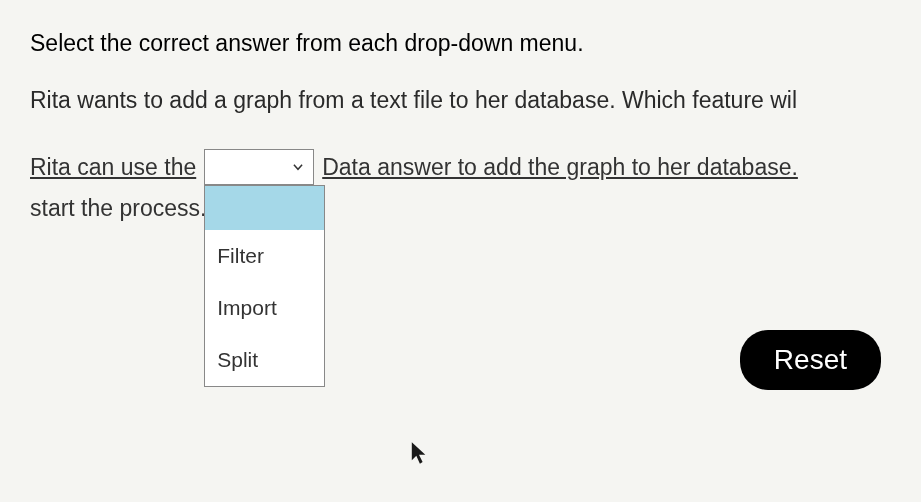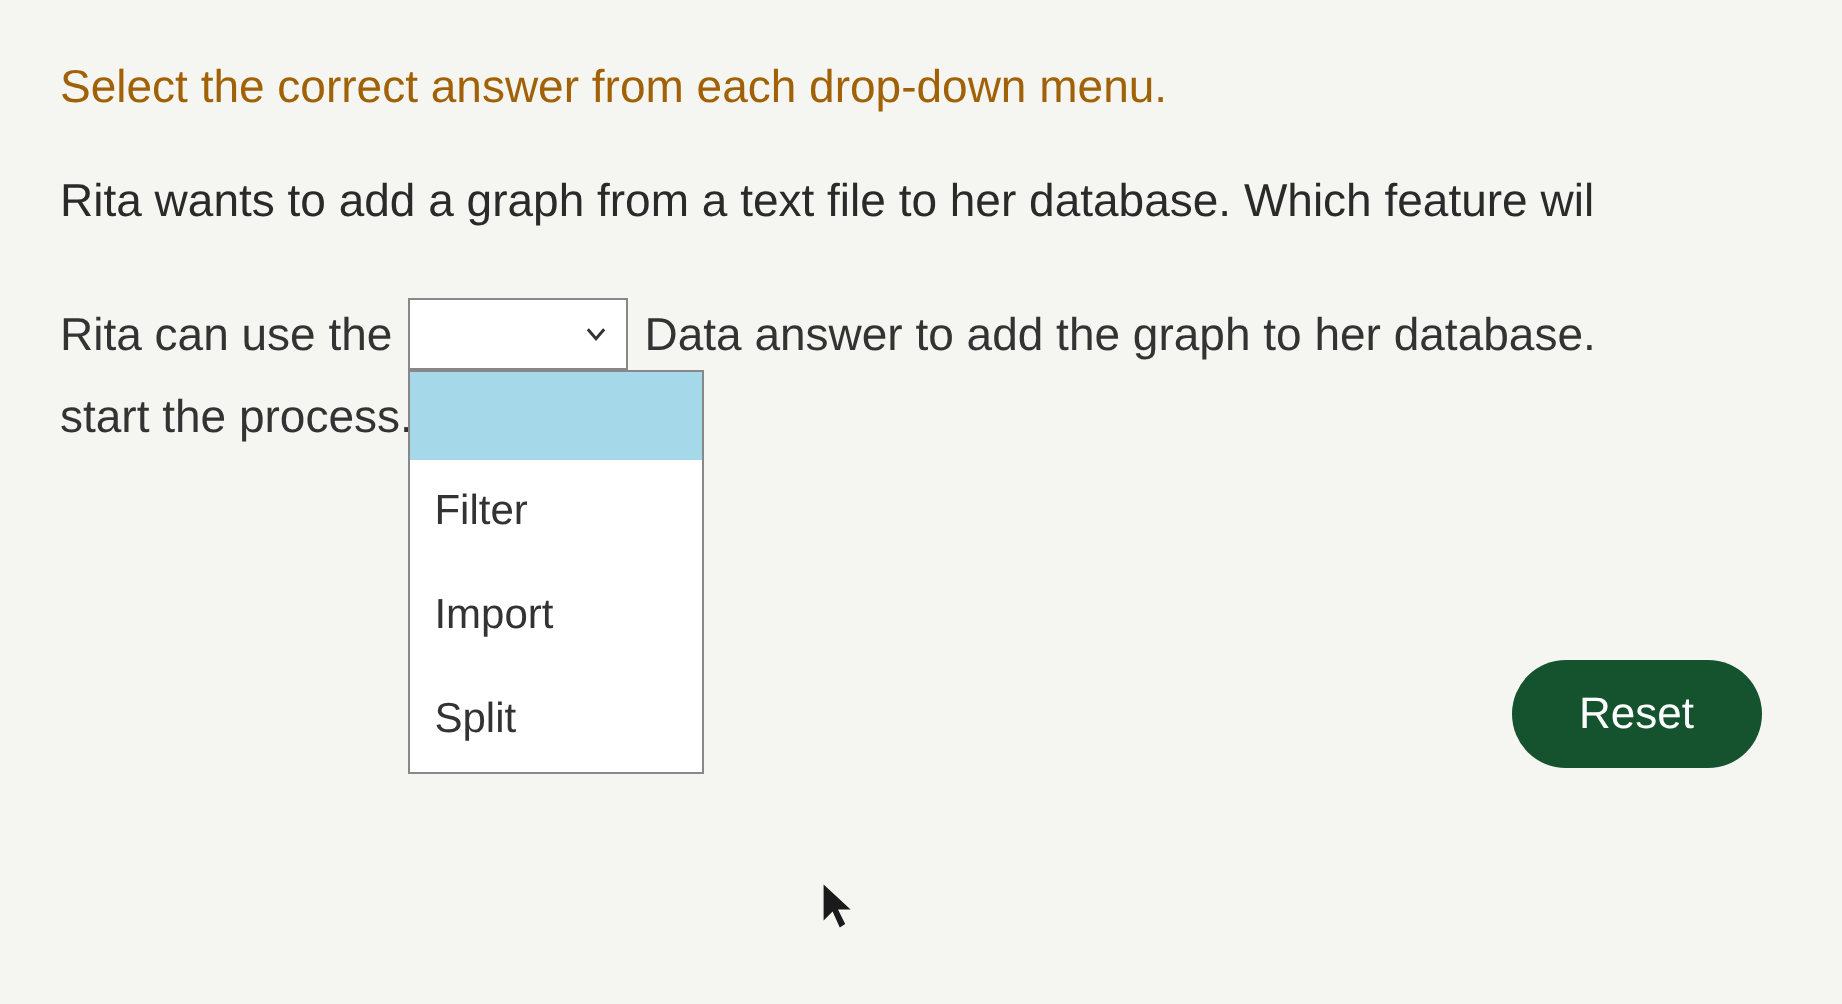--- a/index.html
+++ b/index.html
@@ -13,36 +13,37 @@
       background: #f5f5f2;
       font-family: Arial, sans-serif;
       font-size: 23px;
       color: #333;
       padding: 30px 0 0 30px;
       position: relative;
       overflow: hidden;
     }
     .instruction {
       margin-bottom: 30px;
-      color: #a16207;
+      color: #000000;
     }
     .question {
       margin-bottom: 35px;
       color: #2a2a2a;
       white-space: nowrap;
       margin-top: 29px;
     }
     .answer-area {
       position: relative;
     }
     .line1 {
       display: flex;
       align-items: center;
       gap: 8px;
       white-space: nowrap;
+      text-decoration: underline;
     }
     .line2 {
       margin-top: 10px;
     }
     .dropdown-wrap {
       position: relative;
       display: inline-block;
     }
     .dropdown-closed {
       width: 110px;
@@ -56,45 +57,45 @@
       cursor: pointer;
     }
     .chevron {
       width: 14px;
       height: 14px;
     }
     .dropdown-list {
       position: absolute;
       top: 36px;
       left: 0;
-      width: 148px;
+      width: 121px;
       border: 1px solid #888;
       background: #fff;
       z-index: 10;
     }
     .dropdown-option {
       padding: 14px 12px;
       font-size: 21px;
       color: #333;
       cursor: pointer;
     }
     .dropdown-option.blank {
       background: #a5d8e8;
       height: 44px;
     }
     .reset-btn {
       position: absolute;
       right: 40px;
       top: 330px;
-      background: #14532d;
+      background: #000000;
       color: #fff;
       border: none;
       border-radius: 28px;
       padding: 14px 34px;
-      font-size: 22px;
+      font-size: 28px;
       cursor: pointer;
     }
     .cursor {
       position: absolute;
       left: 410px;
       top: 440px;
       width: 18px;
       height: 26px;
       pointer-events: none;
     }

